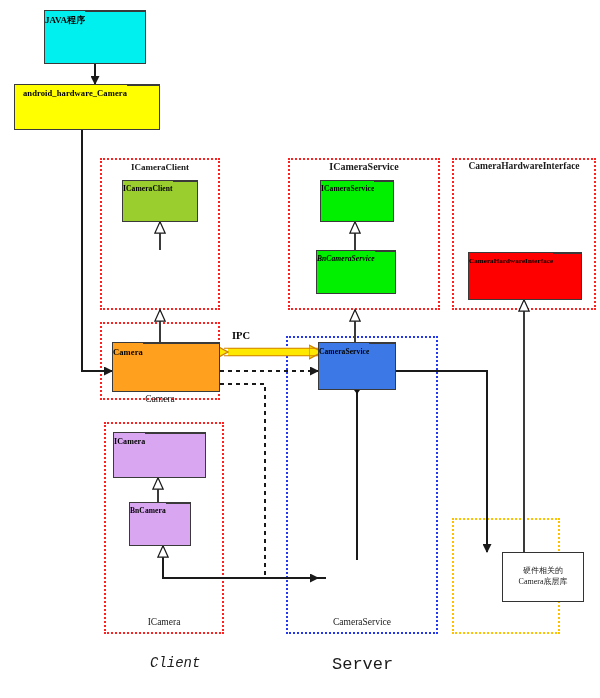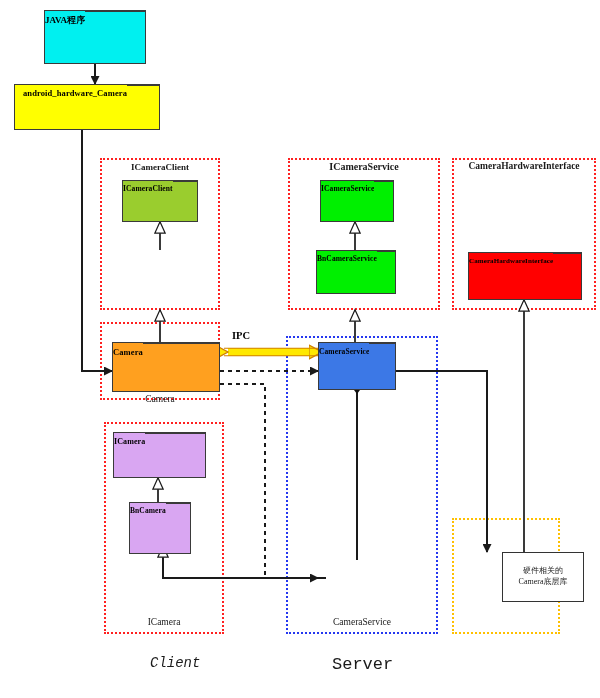--- a/index.html
+++ b/index.html
@@ -195,33 +195,33 @@
     <div class="row sep" style="height:16px;"></div>
     <div class="row sep" style="flex:1;"></div>
   </div>
 
   <div class="uml" style="left:113px; top:432px; width:93px; height:46px; background:#d9a6f2;">
     <div class="row title" style="height:16px; font-size:8px;">ICamera</div>
     <div class="row sep" style="height:15px;"></div>
     <div class="row sep" style="flex:1;"></div>
   </div>
 
-  <div class="uml" style="left:129px; top:502px; width:62px; height:52px; background:#d9a6f2;">
+  <div class="uml" style="left:129px; top:502px; width:62px; height:44px; background:#d9a6f2;">
     <div class="row title" style="height:15px; font-size:7.5px;">BnCamera</div>
     <div class="row sep" style="height:14px;"></div>
     <div class="row sep" style="flex:1;"></div>
   </div>
 
   <div class="uml" style="left:320px; top:180px; width:74px; height:42px; background:#00f000;">
     <div class="row title" style="height:14px; font-size:7.5px;">ICameraService</div>
     <div class="row sep" style="height:13px;"></div>
     <div class="row sep" style="flex:1;"></div>
   </div>
 
-  <div class="uml" style="left:316px; top:250px; width:80px; height:44px; background:#00f000;">
+  <div class="uml" style="left:316px; top:250px; width:80px; height:44px; background:#00f000;font-style:italic;">
     <div class="row title" style="height:15px; font-size:7.5px;">BnCameraService</div>
     <div class="row sep" style="height:14px;"></div>
     <div class="row sep" style="flex:1;"></div>
   </div>
 
   <div class="uml" style="left:318px; top:342px; width:78px; height:48px; background:#3c78e6;">
     <div class="row title" style="height:16px; font-size:7.5px;">CameraService</div>
     <div class="row sep" style="height:15px;"></div>
     <div class="row sep" style="flex:1;"></div>
   </div>

